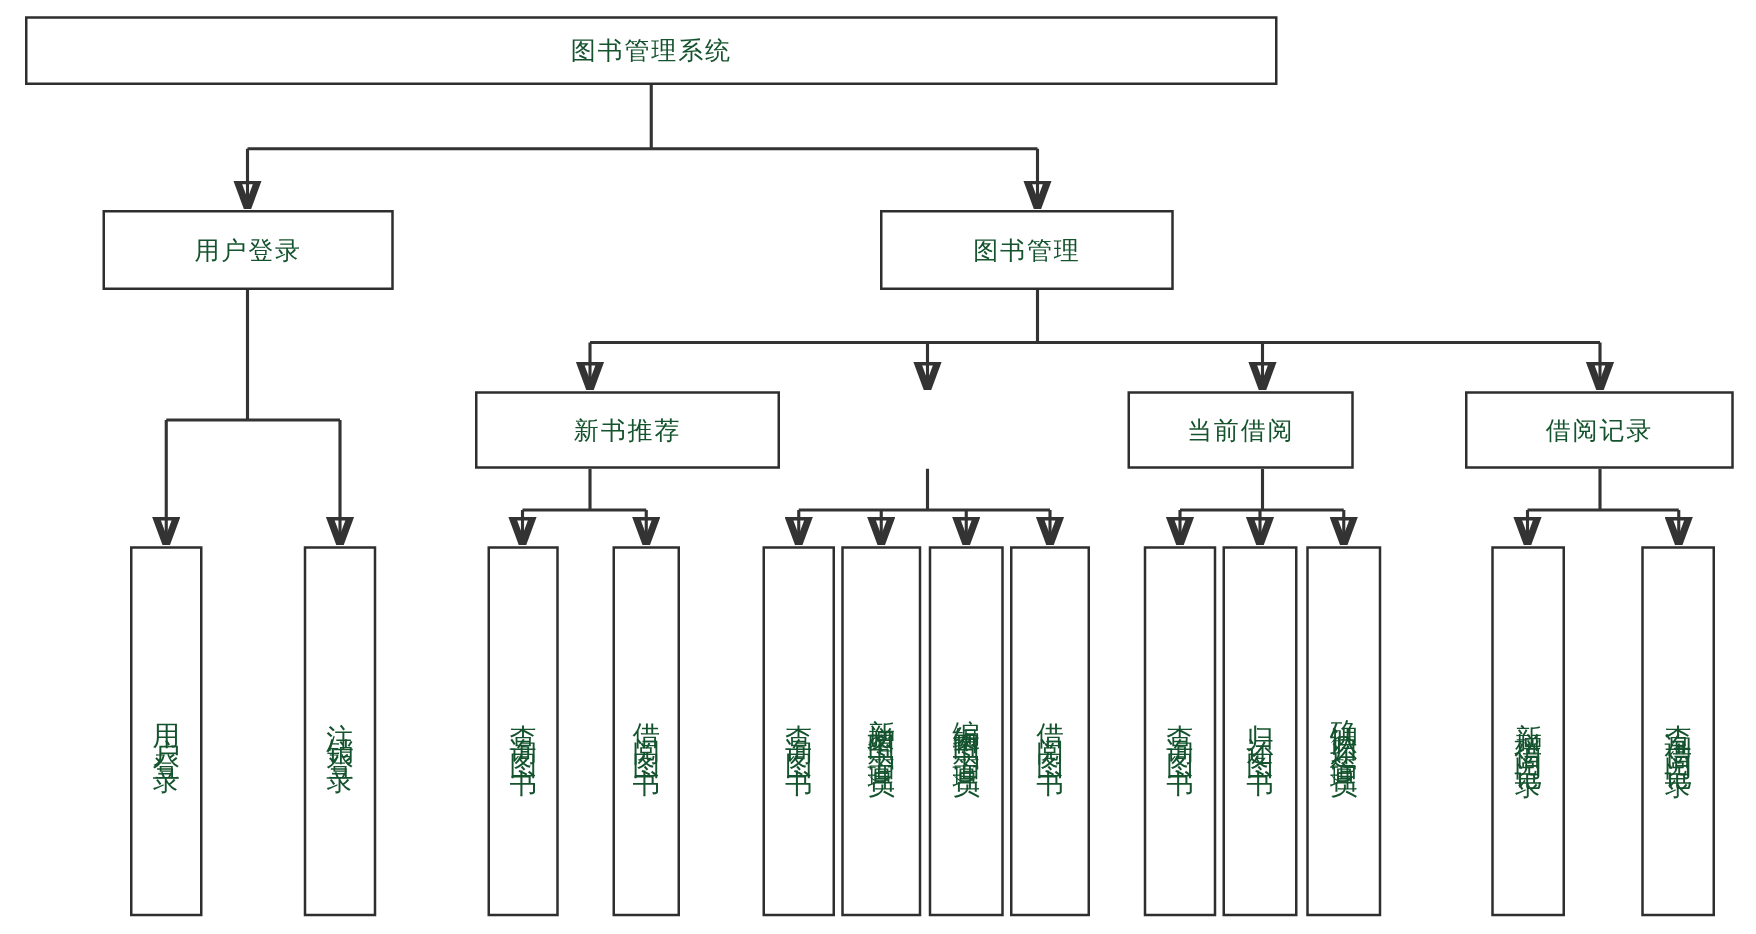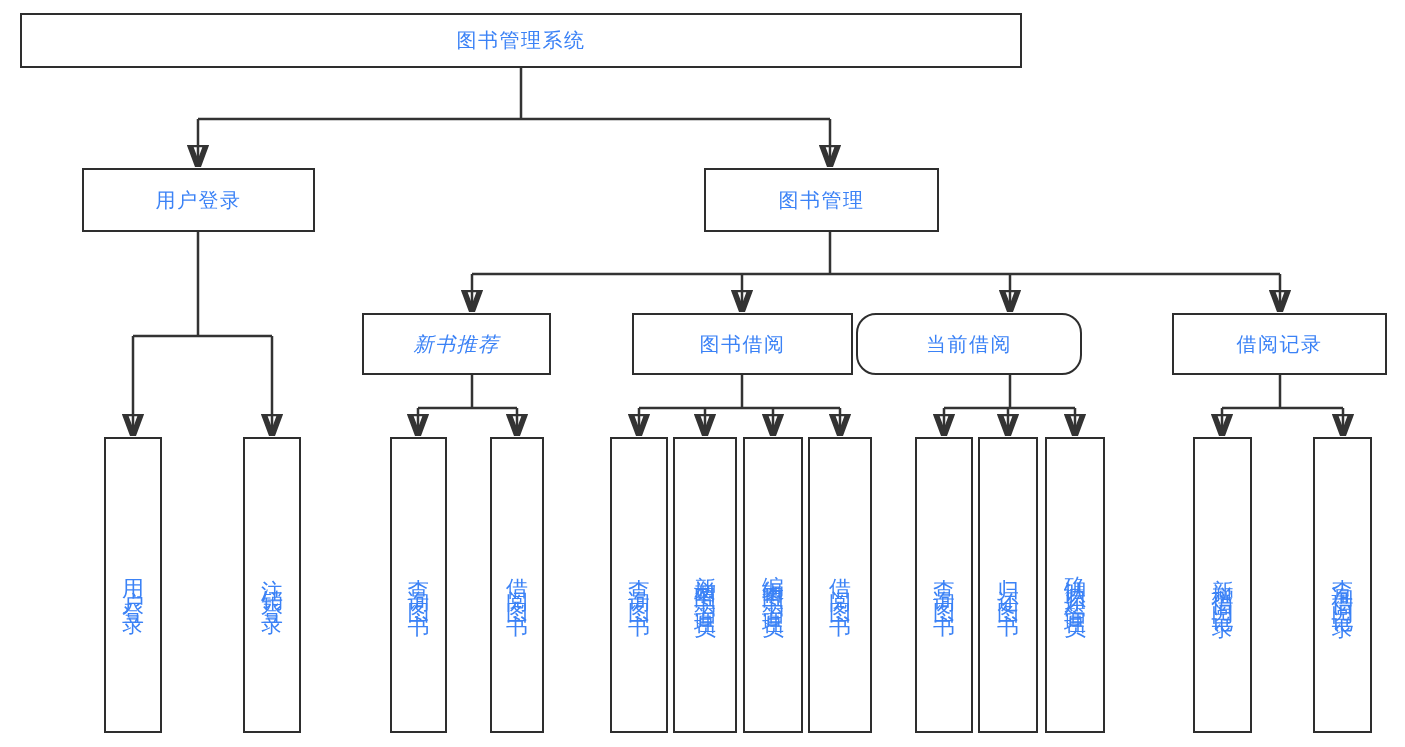--- a/index.html
+++ b/index.html
@@ -11,21 +11,21 @@
     overflow:hidden;
   }
   .wires{position:absolute;left:0;top:0;z-index:1;}
   .wires path{stroke:#333333;stroke-width:2.5;fill:none;}
   .box{
     position:absolute;z-index:2;
     background:#ffffff;
     border:2.5px solid #2e2e2e;
     box-sizing:border-box;
     display:flex;align-items:center;justify-content:center;
-    color:#3b82f6;
+    color:#14532d;
     text-align:center;
   }
   .h{font-size:20px;letter-spacing:1.5px;white-space:nowrap;}
   .v{
     writing-mode:vertical-rl;
     text-orientation:mixed;
     font-size:22px;
     line-height:1;
   }
   .v.s{letter-spacing:12px;}
@@ -73,23 +73,22 @@
     <path d="M1075 408 V436" marker-end="url(#arrow)"></path>
     <path d="M1222 408 V436" marker-end="url(#arrow)"></path>
     <path d="M1343 408 V436" marker-end="url(#arrow)"></path>
   </svg>
 
   <div class="box h" style="left:20px;top:13px;width:1002px;height:55px;">图书管理系统</div>
 
   <div class="box h" style="left:82px;top:168px;width:233px;height:64px;">用户登录</div>
   <div class="box h" style="left:704px;top:168px;width:235px;height:64px;">图书管理</div>
 
-  <div class="box h" style="left:362px;top:313px;width:189px;height:62px;font-style:italic;">新书推荐</div>
-  <div class="box h" style="left:632px;top:313px;width:221px;height:62px;">图书借阅</div>
-  <div class="box h" style="left:856px;top:313px;width:226px;height:62px;border-radius:20px;">当前借阅</div>
+  <div class="box h" style="left:380px;top:313px;width:244px;height:62px;">新书推荐</div>
+  <div class="box h" style="left:902px;top:313px;width:181px;height:62px;">当前借阅</div>
   <div class="box h" style="left:1172px;top:313px;width:215px;height:62px;">借阅记录</div>
 
   <div class="box v s" style="left:104px;top:437px;width:58px;height:296px;">用户登录</div>
   <div class="box v s" style="left:243px;top:437px;width:58px;height:296px;">注销登录</div>
 
   <div class="box v s" style="left:390px;top:437px;width:57px;height:296px;">查询图书</div>
   <div class="box v s" style="left:490px;top:437px;width:54px;height:296px;">借阅图书</div>
 
   <div class="box v s" style="left:610px;top:437px;width:58px;height:296px;">查询图书</div>
   <div class="box v l" style="left:673px;top:437px;width:64px;height:296px;">新增图书（管理员）</div>

